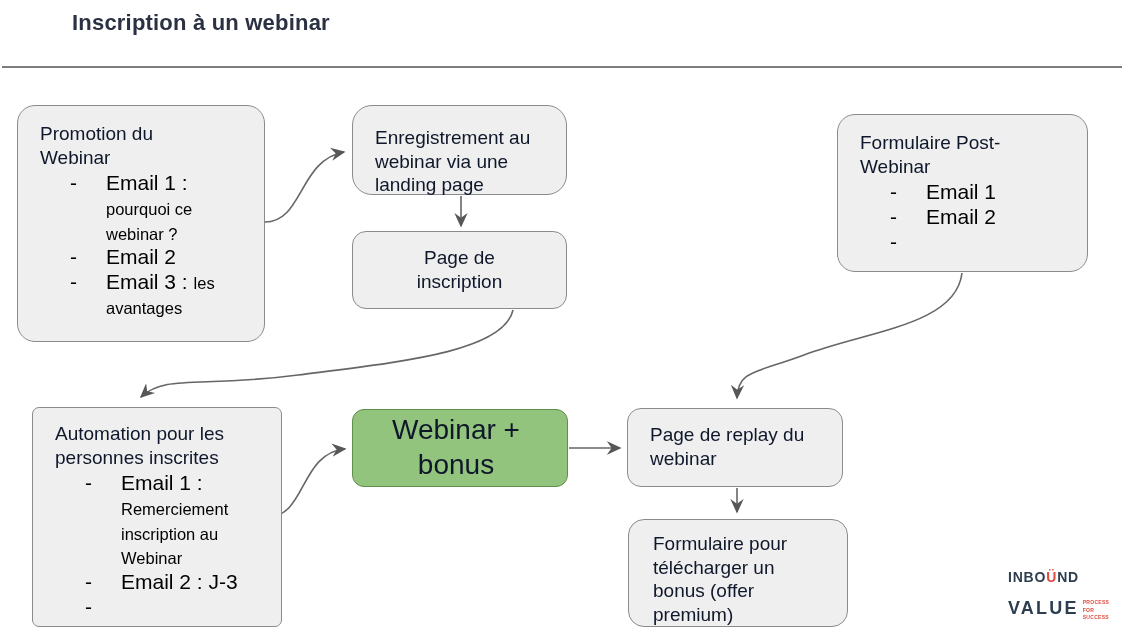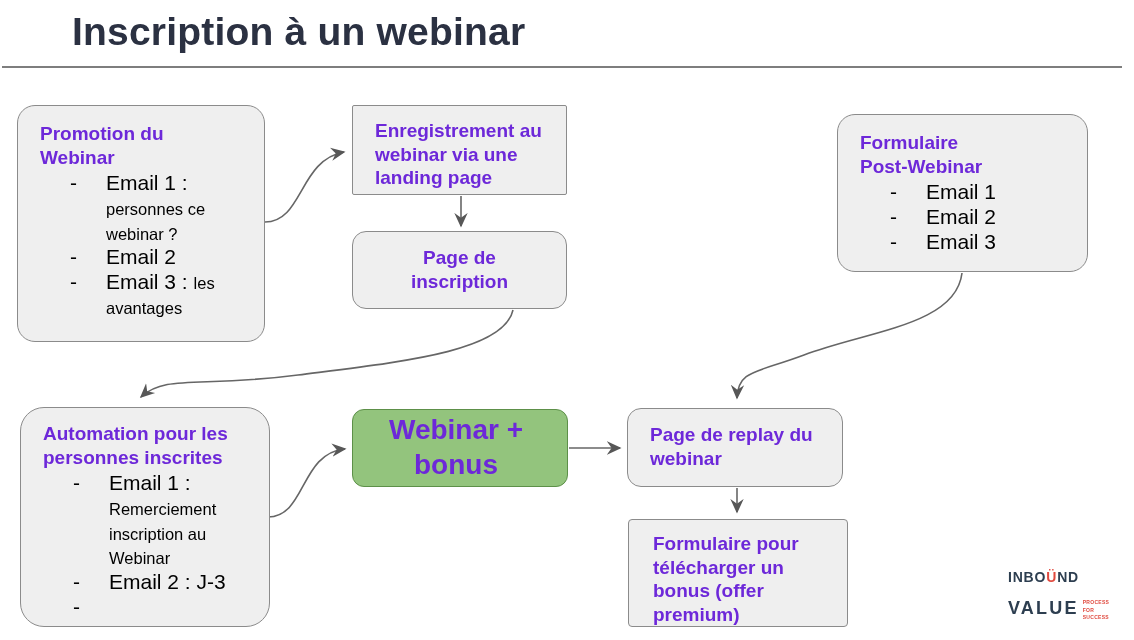--- a/index.html
+++ b/index.html
@@ -2,32 +2,32 @@
 <html><head>
 <meta charset="utf-8">
 <style>
   html,body{margin:0;padding:0;background:#ffffff;}
   #canvas{
     position:relative;width:1134px;height:640px;background:#ffffff;overflow:hidden;
     font-family:"Liberation Sans", sans-serif;
   }
   .page-title{
     position:absolute;left:72px;top:10px;
-    font-size:39px;font-weight:bold;color:#2b3142;letter-spacing:0.2px;
+    font-size:22px;font-weight:bold;color:#2b3142;letter-spacing:0.2px;
   }
   .divider{
     position:absolute;left:2px;top:66px;width:1120px;height:0;
     border-top:2px solid #7e7e7e;
   }
   .box{
     position:absolute;background:#efefef;border:1.6px solid #8b8b8b;
     border-radius:15px;box-sizing:border-box;color:#000;
   }
   .box-heading{
-    font-weight:bold;font-size:19px;line-height:1.24;color:#6d28d9;
+    font-weight:normal;font-size:19px;line-height:1.24;color:#0f172a;
   }
   .green{
     background:#93c47d;border:1.8px solid #5d9049;border-radius:12px;
     display:flex;align-items:center;justify-content:center;text-align:center;
   }
   .center-text{display:flex;align-items:center;justify-content:center;text-align:center;}
   .dash-list{margin:2px 0 0 0;padding:0 6px 0 24px;list-style:none;}
   .dash-list li{display:flex;align-items:flex-start;}
   .dash{width:42px;flex:0 0 42px;font-size:21px;line-height:1.18;padding-left:6px;box-sizing:border-box;}
   .li-text{flex:1;font-size:21px;line-height:1.18;}
@@ -65,61 +65,60 @@
       <path d="M737,488 L737,512" marker-end="url(#arrh)"></path>
     </g>
   </svg>
 
   <div class="box" style="left:17px;top:105px;width:248px;height:237px;padding:16px 14px 10px 22px;border-radius:18px;">
     <div class="box-heading" style="max-width:150px;">Promotion du Webinar</div>
     <ul class="dash-list">
       <li>
         <span class="dash">-</span>
         <span class="li-text"><span>Email 1 :</span>
-          <span class="li-sub">personnes ce webinar ?</span></span>
+          <span class="li-sub">pourquoi ce webinar ?</span></span>
       </li>
       <li>
         <span class="dash">-</span>
         <span class="li-text"><span>Email 2</span></span>
       </li>
       <li>
         <span class="dash">-</span>
         <span class="li-text"><span>Email 3 :</span>
           <span class="li-sub">les avantages</span></span>
       </li>
     </ul>
   </div>
 
-  <div class="box" style="left:352px;top:105px;width:215px;height:90px;padding:13px 20px 10px 22px;border-radius:2px;">
+  <div class="box" style="left:352px;top:105px;width:215px;height:90px;padding:20px 20px 10px 22px;border-radius:20px;">
     <div class="box-heading">Enregistrement au webinar via une landing page</div>
   </div>
 
   <div class="box center-text" style="left:352px;top:231px;width:215px;height:78px;padding:6px 18px;border-radius:14px;">
     <div class="box-heading" style="max-width:150px;">Page de inscription</div>
   </div>
 
   <div class="box" style="left:837px;top:114px;width:251px;height:158px;padding:16px 14px 10px 22px;border-radius:18px;">
     <div class="box-heading" style="max-width:150px;">Formulaire Post-Webinar</div>
     <ul class="dash-list">
       <li>
         <span class="dash">-</span>
         <span class="li-text">Email 1</span>
       </li>
       <li>
         <span class="dash">-</span>
         <span class="li-text">Email 2</span>
       </li>
       <li>
         <span class="dash">-</span>
-        <span class="li-text">Email 3</span>
       </li>
     </ul>
   </div>
 
-  <div class="box" style="left:20px;top:407px;width:250px;height:220px;padding:14px 12px 8px 22px;border-radius:24px;">
+  <div class="box" style="left:32px;top:407px;width:250px;height:220px;padding:14px 12px 8px 22px;border-radius:7px;">
     <div class="box-heading">Automation pour les personnes inscrites</div>
     <ul class="dash-list">
       <li>
         <span class="dash">-</span>
         <span class="li-text"><span>Email 1 :</span>
           <span class="li-sub">Remerciement inscription au Webinar</span></span>
       </li>
       <li>
         <span class="dash">-</span>
         <span class="li-text">Email 2 : J-3</span>
@@ -131,21 +130,21 @@
   </div>
 
   <div class="box green" style="left:352px;top:409px;width:216px;height:78px;padding:6px 14px 6px 6px;">
     <div class="box-heading" style="font-size:28px;">Webinar + bonus</div>
   </div>
 
   <div class="box" style="left:627px;top:408px;width:216px;height:79px;padding:14px 18px 8px 22px;border-radius:14px;">
     <div class="box-heading">Page de replay du webinar</div>
   </div>
 
-  <div class="box" style="left:628px;top:519px;width:220px;height:108px;padding:12px 28px 8px 24px;border-radius:4px;">
+  <div class="box" style="left:628px;top:519px;width:220px;height:108px;padding:12px 28px 8px 24px;border-radius:16px;">
     <div class="box-heading">Formulaire pour télécharger un bonus (offer premium)</div>
   </div>
 
   <div class="logo">
     <div class="logo-line1"><span>INBO</span><span class="logo-u">Ü</span><span>ND</span></div>
     <div class="logo-row">
       <span class="logo-line2">VALUE</span>
       <span class="tagline">
         <span>PROCESS</span>
         <span>FOR</span>

